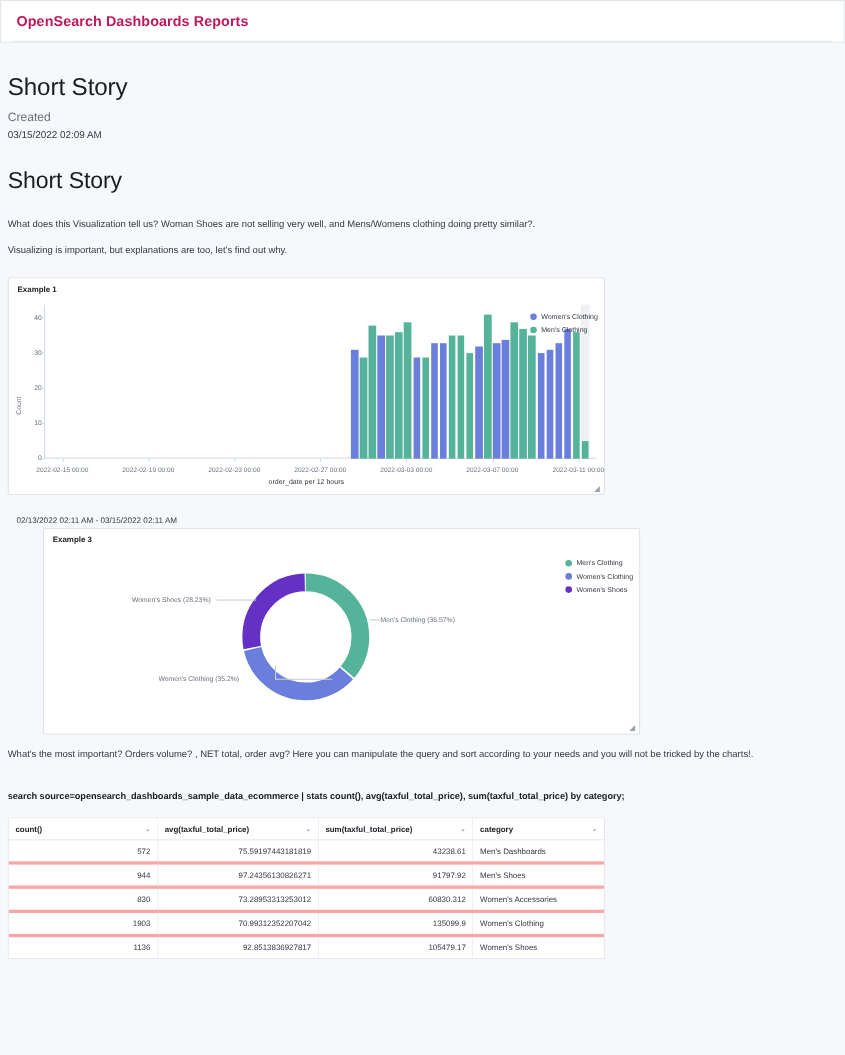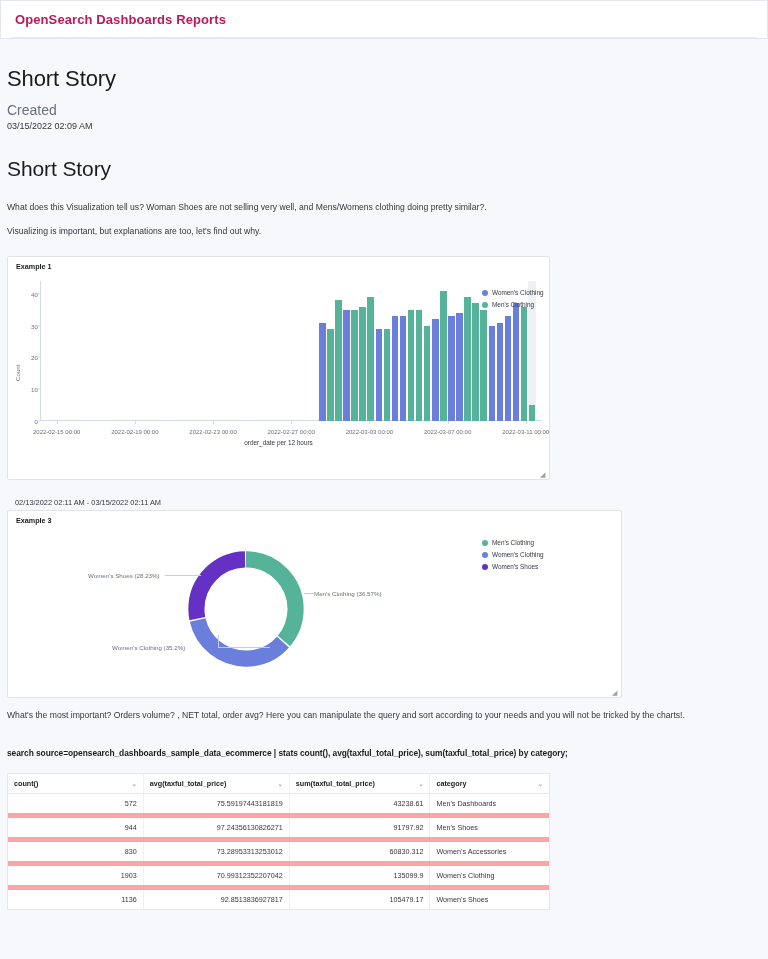--- a/index.html
+++ b/index.html
@@ -27,21 +27,21 @@
     height: 1px; background: #e6e8f0;
   }
 
   .page { padding: 0 7px; }
 
   
   h1.report-title {
     font-size: 22px; font-weight: 400; color: #1a1c21;
     margin: 27px 0 0 0; letter-spacing: -.1px;
   }
-  .created-label { font-size: 14px; color: #69707d; margin-top: 8px; line-height: 1.45; }
+  .created-label { font-size: 11px; color: #69707d; margin-top: 8px; line-height: 1.45; }
   .created-date  { font-size: 9px; color: #343741; line-height: 1.45; }
 
   h2.section-title {
     font-size: 21px; font-weight: 400; color: #1a1c21;
     margin: 24px 0 0 0; letter-spacing: -.1px;
   }
   .md-text {
     font-size: 8.6px; color: #343741; line-height: 1.5;
     margin-top: 11px; max-width: 740px;
   }
@@ -60,21 +60,21 @@
     font-size: 7.2px; font-weight: 700; color: #1a1c21;
     padding: 5px 0 0 8px;
   }
   .resize-handle {
     position: absolute; right: 2px; bottom: 1px;
     width: 7px; height: 7px; color: #98a2b3; font-size: 7px; line-height: 7px;
   }
   .resize-handle::before { content: "\25E2"; }
 
   
-  .bar-panel { width: 543px; height: 224px; }
+  .bar-panel { width: 543px; height: 198px; }
   .bar-canvas { position: relative; width: 100%; height: 176px; }
 
   .legend {
     position: absolute; top: 18px; left: 474px;
     font-size: 6.4px; color: #343741;
   }
   .legend-row { display: flex; align-items: center; margin-bottom: 5px; }
   .legend-dot { width: 6px; height: 6px; border-radius: 50%; margin-right: 4px; flex: 0 0 auto; }
   .legend-label { white-space: nowrap; }
 
@@ -115,21 +115,21 @@
   }
   .tickmark-x {
     position: absolute; bottom: 23px; width: 1px; height: 3px; background: #d3dae6;
   }
   .x-axis-title {
     position: absolute; bottom: 1px; left: 0; right: 0; text-align: center;
     font-size: 6.4px; color: #343741;
   }
 
   
-  .donut-panel { width: 615px; height: 188px; }
+  .donut-panel { width: 543px; height: 188px; margin-left: 32px; }
   .donut-canvas { position: relative; width: 100%; height: 168px; }
   .donut-legend {
     position: absolute; top: 14px; left: 474px;
     font-size: 6.4px; color: #343741;
   }
   .donut-wrap { position: absolute; left: 176px; top: 22px; width: 124px; height: 124px; }
   .slice-label {
     position: absolute; font-size: 6.2px; color: #69707d; white-space: nowrap;
   }
   .leader { position: absolute; background: #c9cdd6; }
@@ -150,21 +150,21 @@
     border-bottom: 1px solid #e6e8f0;
     border-right: 1px solid #eef0f5;
     background: #fff; position: relative;
   }
   table.data-table th:last-child { border-right: none; }
   .th-inner { display: flex; align-items: center; justify-content: space-between; }
   .chevron { color: #98a2b3; font-size: 6px; margin-left: 4px; }
   table.data-table td {
     font-size: 7.2px; color: #343741;
     padding: 5px 6px;
-    border-bottom: 5px solid #fca5a5;
+    border-bottom: 3px solid #fca5a5;
     border-right: 1px solid #eef0f5;
   }
   table.data-table td:last-child { border-right: none; }
   table.data-table tr:last-child td { border-bottom: none; }
   .num { text-align: right; }
 </style>
 </head>
 <body>
 
 <div class="appbar">

